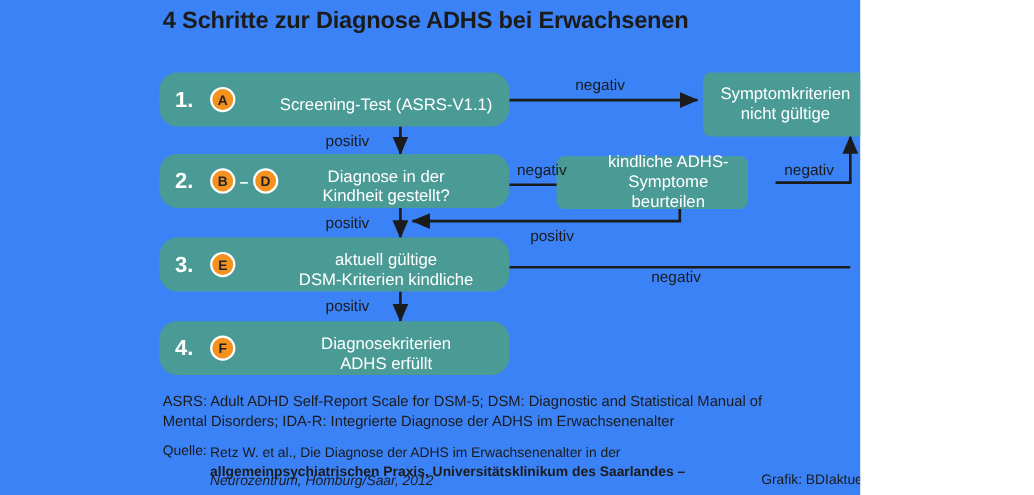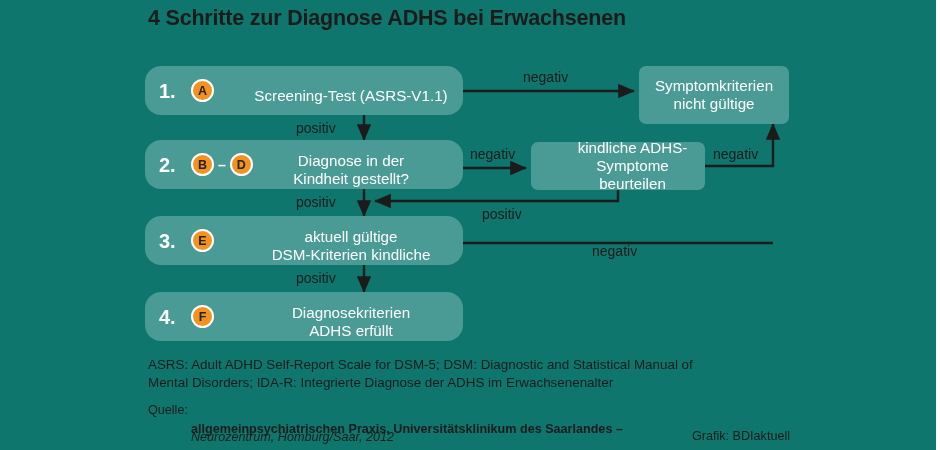--- a/index.html
+++ b/index.html
@@ -6,23 +6,23 @@
     margin: 0;
     padding: 0;
     background: #ffffff;
   }
   body {
     font-family: "Liberation Sans", sans-serif;
     color: #1a1a1a;
   }
   #canvas {
     position: relative;
-    width: 936px;
+    width: 782px;
     height: 450px;
-    background: #0f766e;
+    background: #3b82f6;
     overflow: hidden;
   }
 
   
   .title {
     position: absolute;
     left: 148px;
     top: 6px;
     font-size: 21.5px;
     font-weight: bold;
@@ -237,38 +237,39 @@
     </span>
   </div>
 
   <div class="plain-box" style="left:639px; top:66px; width:150px; height:58px;">
     <span>
       <span>Symptomkriterien</span><br>
       <span>nicht gültige</span>
     </span>
   </div>
 
-  <div class="plain-box" style="left:531px; top:142px; width:174px; height:48px;padding-left:37px;">
+  <div class="plain-box" style="left:506px; top:142px; width:174px; height:48px;padding-left:37px;">
     <span>
       <span>kindliche ADHS-</span><br>
       <span>Symptome beurteilen</span>
     </span>
   </div>
 
   <div class="edge-label" style="left:523px; top:69px;">negativ</div>
   <div class="edge-label" style="left:296px; top:120px;">positiv</div>
   <div class="edge-label" style="left:470px; top:146px;">negativ</div>
   <div class="edge-label" style="left:296px; top:194px;">positiv</div>
   <div class="edge-label" style="left:713px; top:146px;">negativ</div>
   <div class="edge-label" style="left:482px; top:206px;">positiv</div>
   <div class="edge-label" style="left:592px; top:243px;">negativ</div>
   <div class="edge-label" style="left:296px; top:270px;">positiv</div>
 
   <div class="footnote" style="top:356px;">ASRS: Adult ADHD Self-Report Scale for DSM-5; DSM: Diagnostic and Statistical Manual of</div>
   <div class="footnote" style="top:374px;">Mental Disorders; IDA-R: Integrierte Diagnose der ADHS im Erwachsenenalter</div>
 
   <div class="source-label" style="top:403px;">Quelle:</div>
+  <div class="source-line" style="top:403px;">Retz W. et al., Die Diagnose der ADHS im Erwachsenenalter in der</div>
   <div class="source-line" style="top:421px;font-weight:bold;">allgemeinpsychiatrischen Praxis, Universitätsklinikum des Saarlandes –</div>
   <div class="source-line" style="top:429px;font-style:italic;">Neurozentrum, Homburg/Saar, 2012</div>
 
   <div class="credit" style="top:429px;">Grafik: BDIaktuell</div>
 
 </div>
 
 </body></html>

